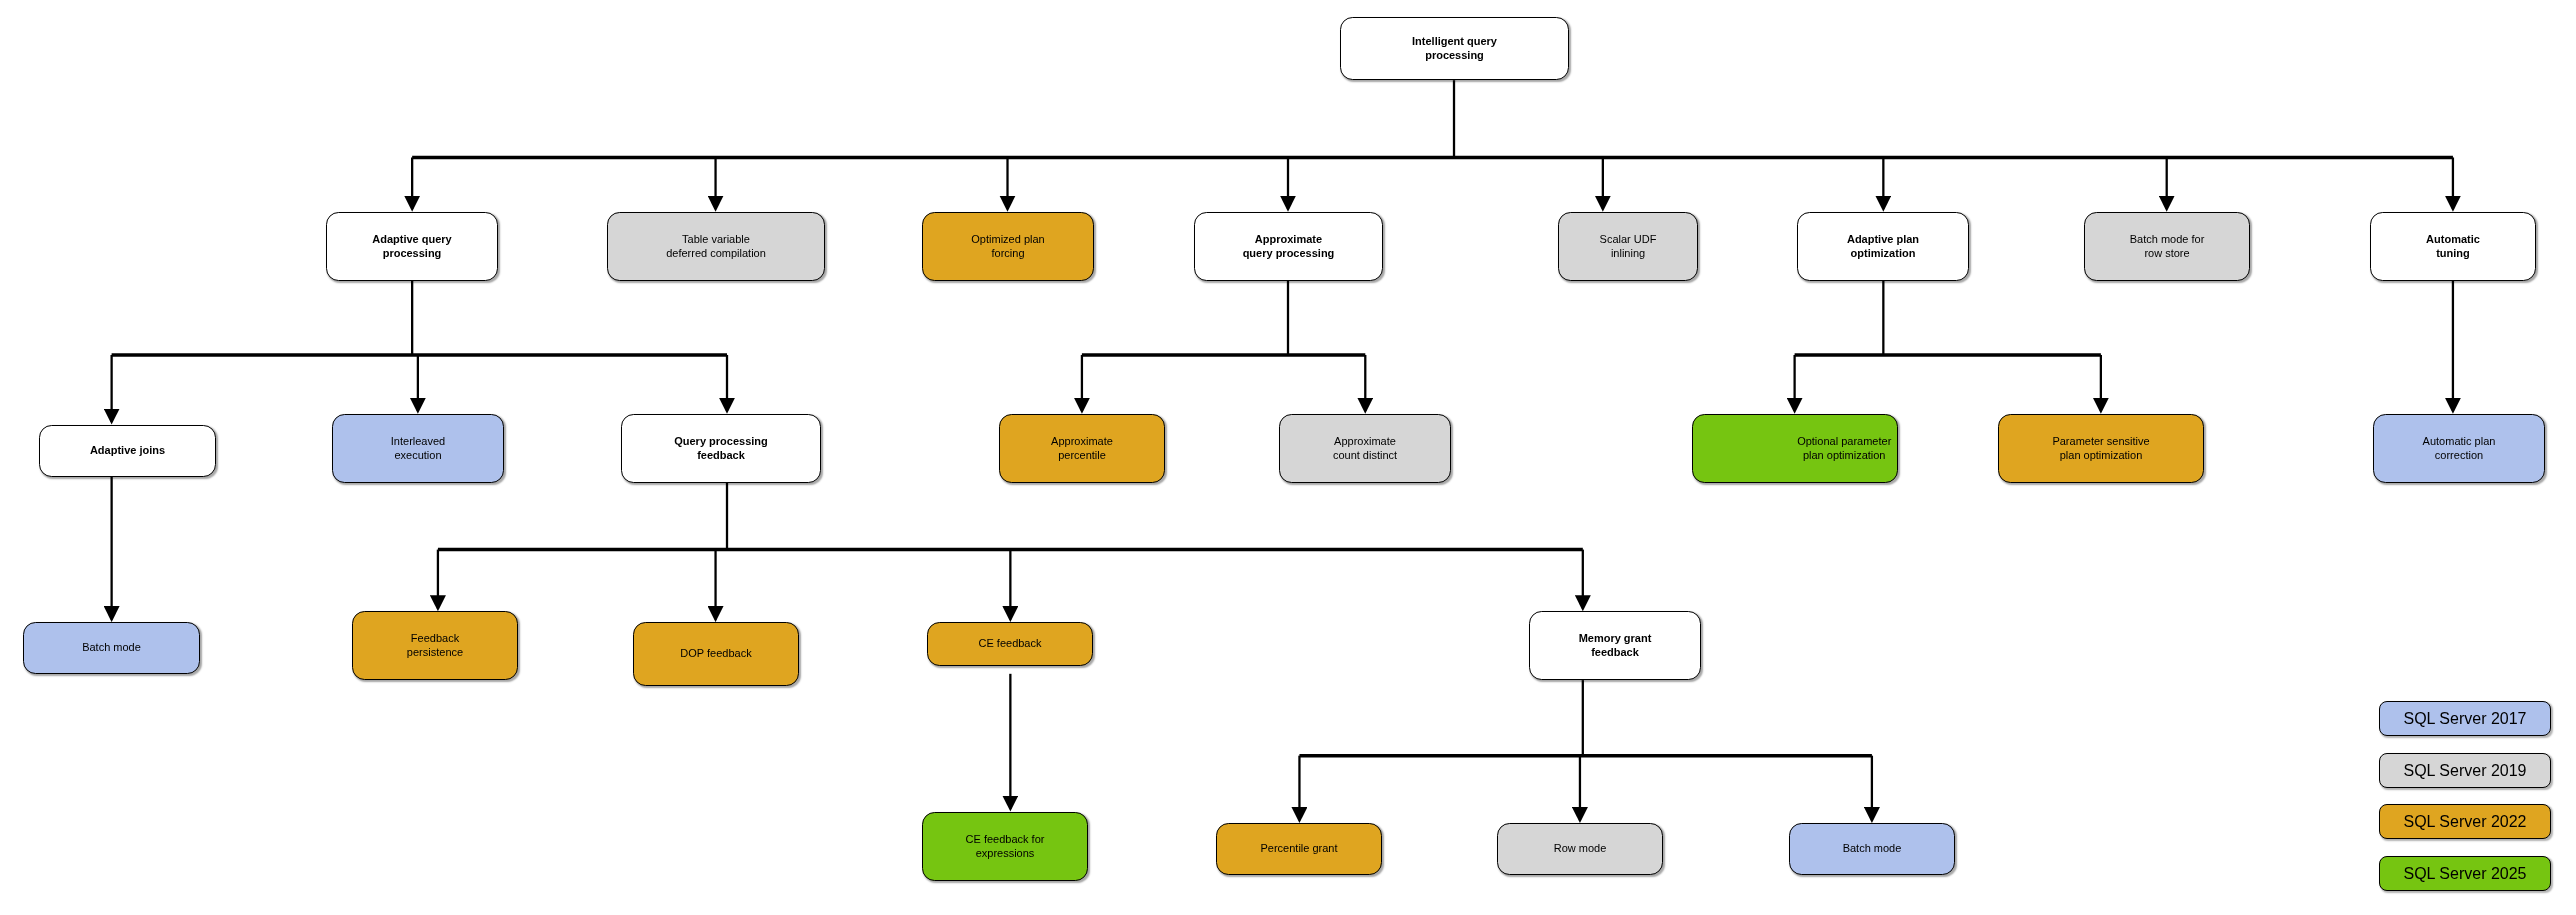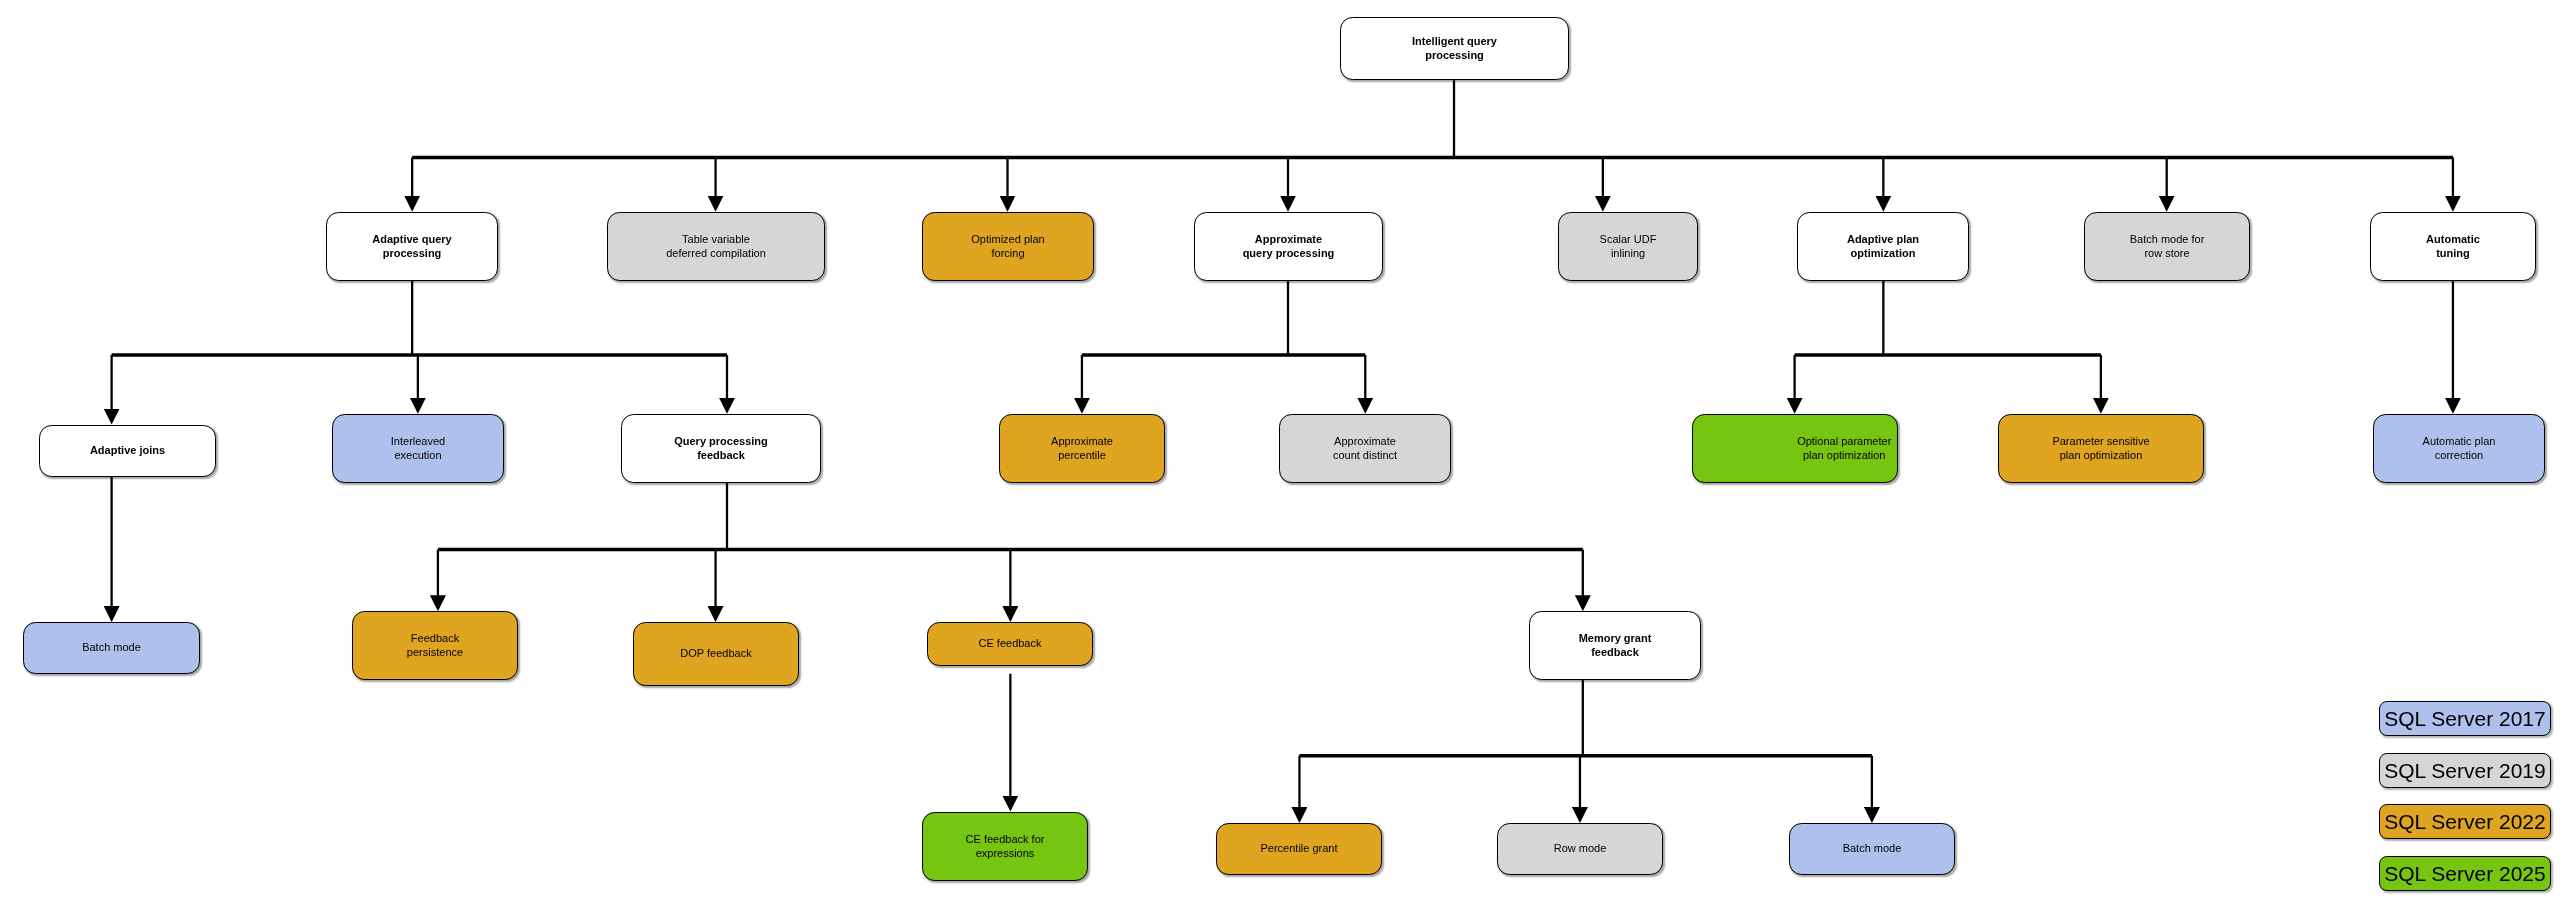--- a/index.html
+++ b/index.html
@@ -47,21 +47,21 @@
   .fill-green { background: #76c511; font-weight: normal; }
 
   .legend-item {
     position: absolute;
     box-sizing: border-box;
     display: flex;
     align-items: center;
     justify-content: center;
     border: 1.7px solid #000000;
     border-radius: 8px;
-    font-size: 21px;
+    font-size: 16px;
     color: #000000;
     box-shadow: 1.1px 1.1px 1.7px rgba(0,0,0,0.3);
   }
 </style>
 </head>
 <body>
 
 <div id="canvas">
 
   <svg id="edges" viewBox="0 0 4500 1600">

